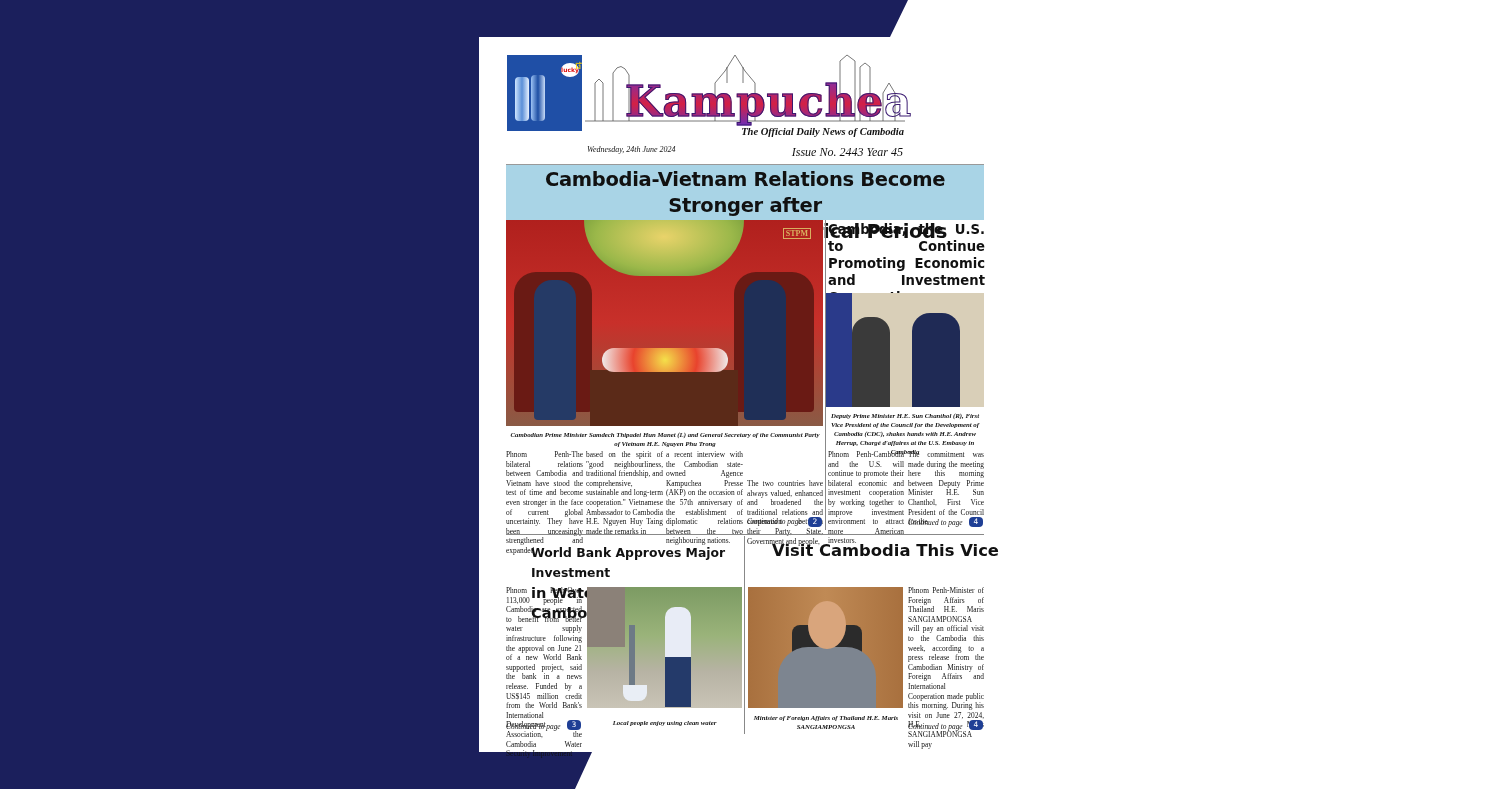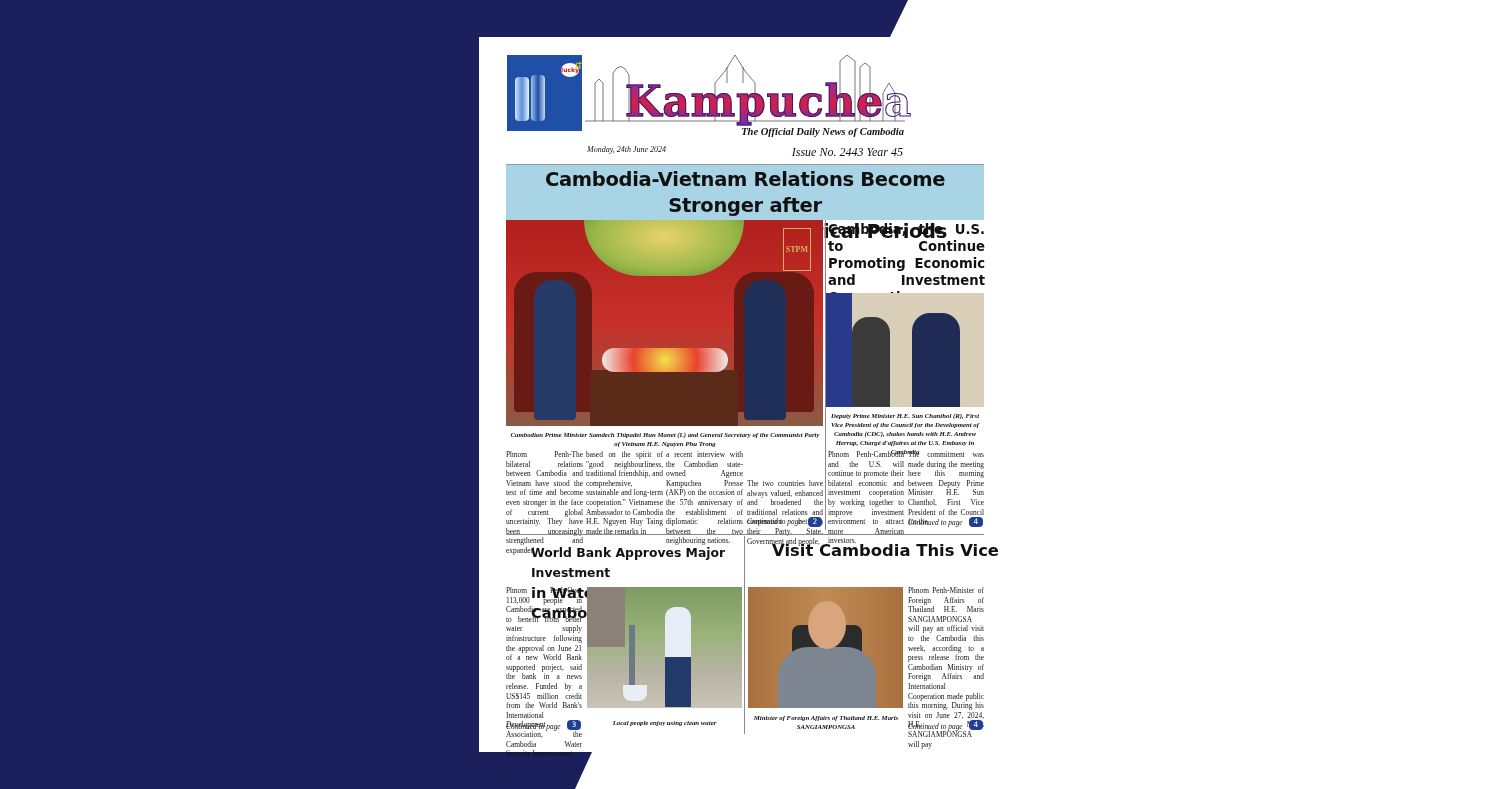--- a/index.html
+++ b/index.html
@@ -95,37 +95,37 @@
         <path d="M275,68 L275,14 L280,10 L285,14 L285,68"></path>
         <path d="M298,68 L298,40 L304,30 L310,40 L310,68"></path>
         <path d="M0,68 L320,68"></path>
       </g>
     </svg>
     <div class="mast-title">Kampuchea</div>
   </div>
   <div class="tagline">The Official Daily News of Cambodia</div>
 
 
-  <div class="dateline">Monday, 24th June 2024</div>
+  <div class="dateline">Wednesday, 24th June 2024</div>
   <div class="issue">Issue No. 2443 Year 45</div>
 
   <div class="banner">
     <div>Cambodia-Vietnam Relations Become Stronger after</div>
     <div>Enduring Countless Historical Periods Together</div>
   </div>
 
   <div class="photo photo-main">
     <div style="position:absolute;left:78px;top:0;width:160px;height:56px;border-radius:0 0 80px 80px;background:radial-gradient(ellipse at 50% 30%,#e9d36a 0%,#9bb84a 60%,#5d8a30 100%);"></div>
     <div style="position:absolute;left:8px;top:52px;width:78px;height:140px;background:#6a1a14;border-radius:22px 22px 4px 4px;"></div>
     <div style="position:absolute;left:228px;top:52px;width:80px;height:140px;background:#6a1a14;border-radius:22px 22px 4px 4px;"></div>
     <div style="position:absolute;left:28px;top:60px;width:42px;height:140px;background:#253a66;border-radius:18px 18px 4px 4px;"></div>
     <div style="position:absolute;left:238px;top:60px;width:42px;height:140px;background:#1f2f57;border-radius:18px 18px 4px 4px;"></div>
     <div style="position:absolute;left:84px;top:150px;width:148px;height:56px;background:#5b2a18;"></div>
     <div style="position:absolute;left:96px;top:128px;width:126px;height:24px;border-radius:12px;background:radial-gradient(circle,#f4e04a 0%,#e8432d 50%,#f0f0f0 100%);"></div>
-    <div style="position:absolute;right:12px;top:8px;color:#d8b060;font-size:8px;font-weight:bold;border:1px solid #d8b060;padding:16px 2px;">STPM</div>
+    <div style="position:absolute;right:12px;top:8px;color:#d8b060;font-size:8px;font-weight:bold;border:1px solid #d8b060;padding:0 2px;">STPM</div>
   </div>
   <div class="caption" style="left:30px;top:393px;width:312px;">Cambodian Prime Minister Samdech Thipadei Hun Manet (L) and General Secretary of the Communist Party of Vietnam H.E. Nguyen Phu Trong</div>
 
   <div class="col" style="left:27px;top:413px;width:77px;">Phnom Penh-The bilateral relations between Cambodia and Vietnam have stood the test of time and become even stronger in the face of current global uncertainty. They have been unceasingly strengthened and expanded</div>
   <div class="col" style="left:107px;top:413px;width:77px;">based on the spirit of "good neighbourliness, traditional friendship, and comprehensive, sustainable and long-term cooperation." Vietnamese Ambassador to Cambodia H.E. Nguyen Huy Taing made the remarks in</div>
   <div class="col" style="left:187px;top:413px;width:77px;">a recent interview with the Cambodian state-owned Agence Kampuchea Presse (AKP) on the occasion of the 57th anniversary of the establishment of diplomatic relations between the two neighbouring nations.</div>
   <div class="col" style="left:268px;top:413px;width:76px;margin-top:29px;">The two countries have always valued, enhanced and broadened the traditional relations and cooperation between their Party, State, Government and people,</div>
   <div class="cont" style="left:268px;top:480px;">Continued to page</div>
   <div class="badge" style="left:329px;top:480px;">2</div>
 

